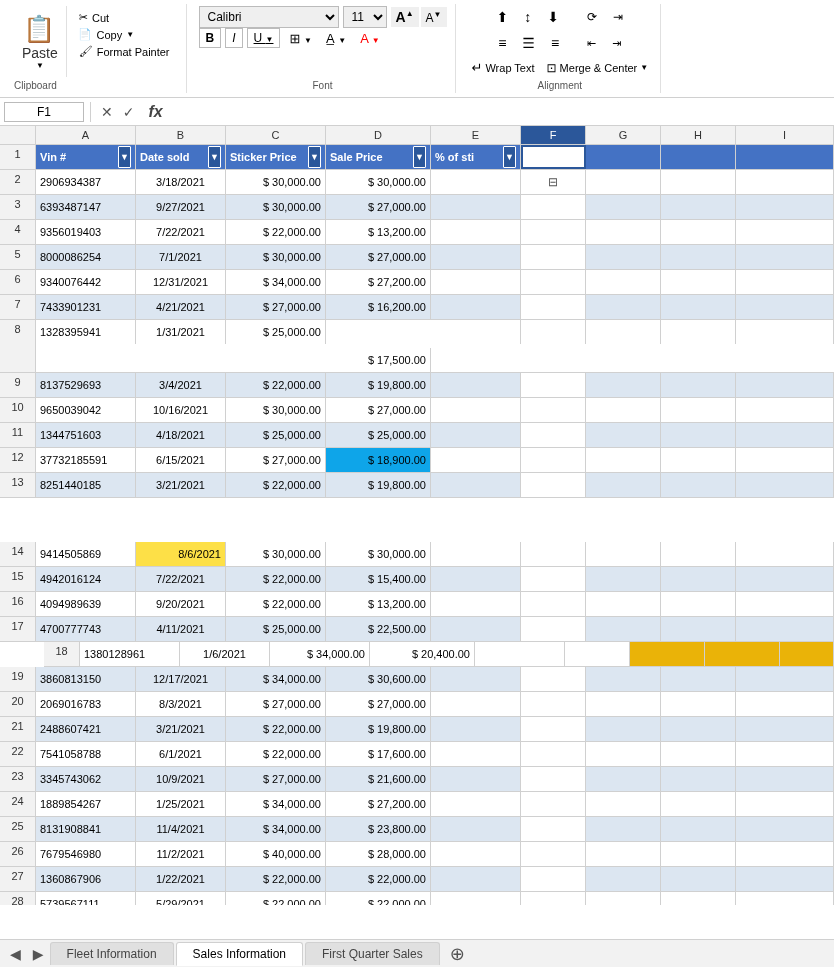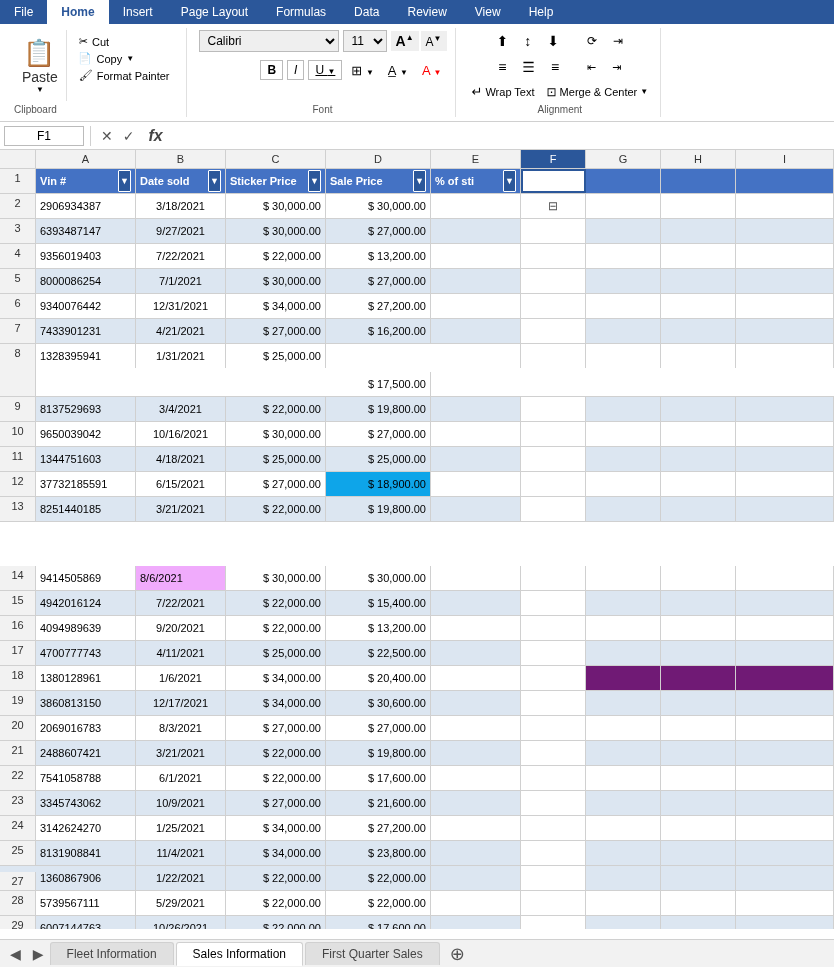--- a/index.html
+++ b/index.html
@@ -84,31 +84,20 @@
     .paste-clipboard-icon { font-size: 26px; }
 
     
     .filter-icon { font-size: 9px; background: #2b579a; color: #fff; border: 1px solid #fff; border-radius: 1px; padding: 0 1px; cursor: pointer; }
     .header-text { color: #fff; font-size: 11px; font-weight: bold; white-space: nowrap; overflow: hidden; }
   </style>
 </head>
 <body>
 
 <div class="ribbon">
-  <div class="ribbon-tabs">
-    <div class="ribbon-tab">File</div>
-    <div class="ribbon-tab active">Home</div>
-    <div class="ribbon-tab">Insert</div>
-    <div class="ribbon-tab">Page Layout</div>
-    <div class="ribbon-tab">Formulas</div>
-    <div class="ribbon-tab">Data</div>
-    <div class="ribbon-tab">Review</div>
-    <div class="ribbon-tab">View</div>
-    <div class="ribbon-tab">Help</div>
-  </div>
 
   <div class="ribbon-content">
 
     <div class="ribbon-group" style="flex-direction:row; align-items:stretch;">
       <div class="ribbon-group-content clipboard-group" style="flex-direction:row; align-items:stretch; padding-bottom:14px;">
         <div class="paste-btn">
           <span class="paste-clipboard-icon">📋</span>
           <span class="paste-label">Paste</span>
           <span class="dropdown-arrow">▼</span>
         </div>
@@ -125,21 +114,21 @@
           <div class="clip-item">
             <span>🖌</span>
             <span>Format Painter</span>
           </div>
         </div>
       </div>
       <div class="ribbon-group-label">Clipboard</div>
     </div>
 
     <div class="ribbon-group" style="min-width:200px;">
-      <div class="ribbon-group-content font-group-content" style="flex-direction:column; align-items:flex-end; gap:8px; padding-bottom:14px;">
+      <div class="ribbon-group-content font-group-content" style="flex-direction:column; align-items:flex-start; gap:0; padding-bottom:14px;">
         <div class="font-row1">
           <select class="font-selector">
             <option>Calibri</option>
           </select>
           <select class="font-size-selector">
             <option>11</option>
           </select>
           <div class="grow-shrink">
             <button class="gs-btn" style="font-size:14px; font-weight:bold;">A<sup style="font-size:8px;">▲</sup></button>
             <button class="gs-btn" style="font-size:12px;">A<sup style="font-size:8px;">▼</sup></button>
@@ -391,21 +380,21 @@
     <div class="cell cell-D" style="background:#dce6f1; text-align:right;">$ 19,800.00</div>
     <div class="cell cell-E" style="background:#dce6f1"></div>
     <div class="cell cell-F" style="background:#fff;"></div>
     <div class="cell cell-G"></div>
     <div class="cell cell-H"></div>
     <div class="cell cell-I"></div>
   </div>
       <div class="grid-row" style="background: rgb(255, 255, 255); margin-top: 44px;">
     <div class="row-num">14</div>
     <div class="cell cell-A" style="background:#fff">9414505869</div>
-    <div class="cell cell-B" style="background:#f0abfc; text-align:left;">8/6/2021</div>
+    <div class="cell cell-B" style="background:#fde047; text-align:right;">8/6/2021</div>
     <div class="cell cell-C" style="background:#fff; text-align:right;">$ 30,000.00</div>
     <div class="cell cell-D" style="background:#fff; text-align:right;">$ 30,000.00</div>
     <div class="cell cell-E" style="background:#fff"></div>
     <div class="cell cell-F" style="background:#fff;"></div>
     <div class="cell cell-G"></div>
     <div class="cell cell-H"></div>
     <div class="cell cell-I"></div>
   </div>
       <div class="grid-row" style="background: rgb(220, 230, 241);">
     <div class="row-num">15</div>
@@ -436,21 +425,21 @@
     <div class="cell cell-A" style="background:#dce6f1">4700777743</div>
     <div class="cell cell-B" style="background:#dce6f1; text-align:center;">4/11/2021</div>
     <div class="cell cell-C" style="background:#dce6f1; text-align:right;">$ 25,000.00</div>
     <div class="cell cell-D" style="background:#dce6f1; text-align:right;">$ 22,500.00</div>
     <div class="cell cell-E" style="background:#dce6f1"></div>
     <div class="cell cell-F" style="background:#fff;"></div>
     <div class="cell cell-G"></div>
     <div class="cell cell-H"></div>
     <div class="cell cell-I"></div>
   </div>
-      <div class="grid-row" style="background: #701a75;">
+      <div class="grid-row" style="background: #eab308; margin-left: 44px;">
     <div class="row-num">18</div>
     <div class="cell cell-A" style="background:#fff">1380128961</div>
     <div class="cell cell-B" style="background:#fff; text-align:center;">1/6/2021</div>
     <div class="cell cell-C" style="background:#fff; text-align:right;">$ 34,000.00</div>
     <div class="cell cell-D" style="background:#fff; text-align:right;">$ 20,400.00</div>
     <div class="cell cell-E" style="background:#fff"></div>
     <div class="cell cell-F" style="background:#fff;"></div>
     <div class="cell cell-G"></div>
     <div class="cell cell-H"></div>
     <div class="cell cell-I"></div>
@@ -510,21 +499,21 @@
     <div class="cell cell-C" style="background:#dce6f1; text-align:right;">$ 27,000.00</div>
     <div class="cell cell-D" style="background:#dce6f1; text-align:right;">$ 21,600.00</div>
     <div class="cell cell-E" style="background:#dce6f1"></div>
     <div class="cell cell-F" style="background:#fff;"></div>
     <div class="cell cell-G"></div>
     <div class="cell cell-H"></div>
     <div class="cell cell-I"></div>
   </div>
       <div class="grid-row" style="background: rgb(255, 255, 255);">
     <div class="row-num">24</div>
-    <div class="cell cell-A" style="background:#fff">3142624270</div>
+    <div class="cell cell-A" style="background:#fff">1889854267</div>
     <div class="cell cell-B" style="background:#fff; text-align:center;">1/25/2021</div>
     <div class="cell cell-C" style="background:#fff; text-align:right;">$ 34,000.00</div>
     <div class="cell cell-D" style="background:#fff; text-align:right;">$ 27,200.00</div>
     <div class="cell cell-E" style="background:#fff"></div>
     <div class="cell cell-F" style="background:#fff;"></div>
     <div class="cell cell-G"></div>
     <div class="cell cell-H"></div>
     <div class="cell cell-I"></div>
   </div>
       <div class="grid-row" style="background: rgb(220, 230, 241);">
@@ -532,21 +521,33 @@
     <div class="cell cell-A" style="background:#dce6f1">8131908841</div>
     <div class="cell cell-B" style="background:#dce6f1; text-align:center;">11/4/2021</div>
     <div class="cell cell-C" style="background:#dce6f1; text-align:right;">$ 34,000.00</div>
     <div class="cell cell-D" style="background:#dce6f1; text-align:right;">$ 23,800.00</div>
     <div class="cell cell-E" style="background:#dce6f1"></div>
     <div class="cell cell-F" style="background:#fff;"></div>
     <div class="cell cell-G"></div>
     <div class="cell cell-H"></div>
     <div class="cell cell-I"></div>
   </div>
-      <div class="grid-row" style="background: rgb(220, 230, 241); align-items: flex-end;">
+      <div class="grid-row" style="background: rgb(255, 255, 255);">
+    <div class="row-num">26</div>
+    <div class="cell cell-A" style="background:#fff">7679546980</div>
+    <div class="cell cell-B" style="background:#fff; text-align:center;">11/2/2021</div>
+    <div class="cell cell-C" style="background:#fff; text-align:right;">$ 40,000.00</div>
+    <div class="cell cell-D" style="background:#fff; text-align:right;">$ 28,000.00</div>
+    <div class="cell cell-E" style="background:#fff"></div>
+    <div class="cell cell-F" style="background:#fff;"></div>
+    <div class="cell cell-G"></div>
+    <div class="cell cell-H"></div>
+    <div class="cell cell-I"></div>
+  </div>
+      <div class="grid-row" style="background: rgb(220, 230, 241);">
     <div class="row-num">27</div>
     <div class="cell cell-A" style="background:#dce6f1">1360867906</div>
     <div class="cell cell-B" style="background:#dce6f1; text-align:center;">1/22/2021</div>
     <div class="cell cell-C" style="background:#dce6f1; text-align:right;">$ 22,000.00</div>
     <div class="cell cell-D" style="background:#dce6f1; text-align:right;">$ 22,000.00</div>
     <div class="cell cell-E" style="background:#dce6f1"></div>
     <div class="cell cell-F" style="background:#fff;"></div>
     <div class="cell cell-G"></div>
     <div class="cell cell-H"></div>
     <div class="cell cell-I"></div>

